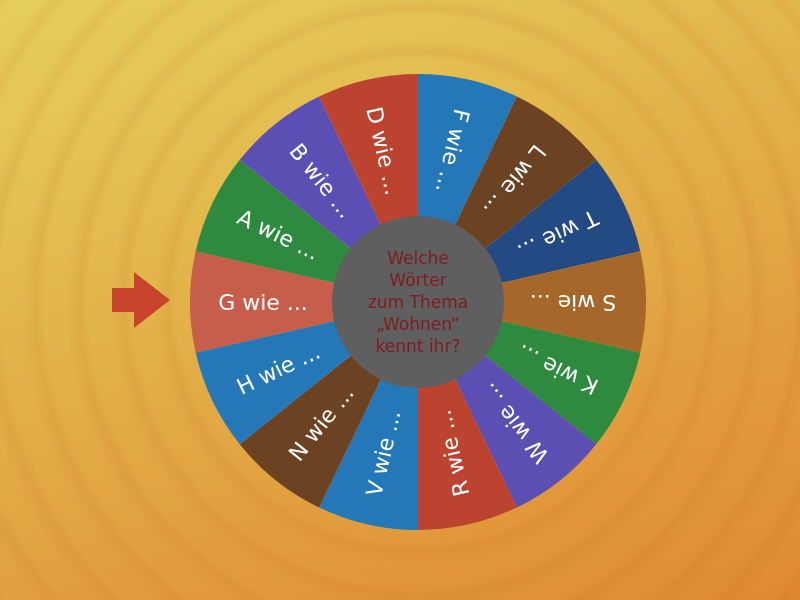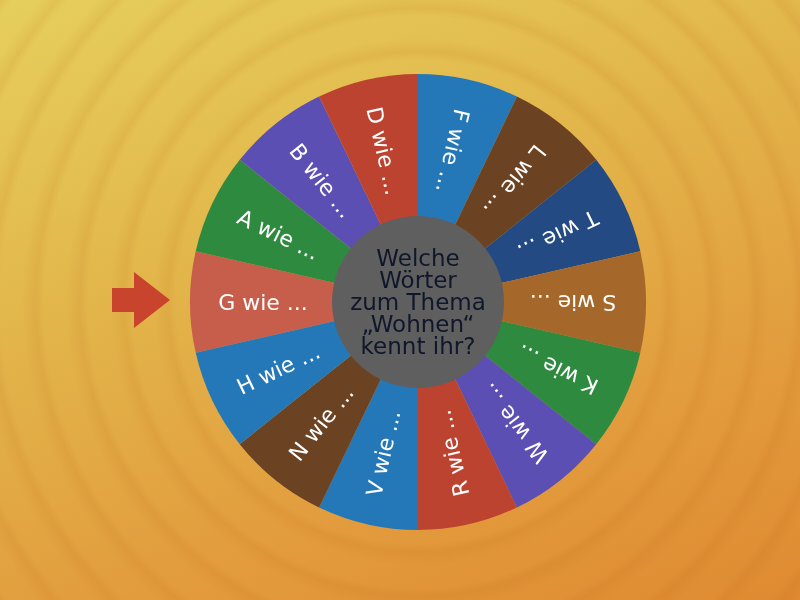--- a/index.html
+++ b/index.html
@@ -8,21 +8,21 @@
   .bg{position:absolute;inset:0;
     background:
       repeating-radial-gradient(circle at 418px 302px,
         rgba(255,255,255,0.0) 0px, rgba(255,255,255,0.0) 22px,
         rgba(180,90,10,0.10) 30px, rgba(255,255,255,0.0) 44px),
       linear-gradient(160deg,#e6cf5c 0%,#e2b44a 40%,#e29a3c 75%,#df8a32 100%);}
   .wheel{position:absolute;left:0;top:0;}
   .arrow{position:absolute;left:112px;top:272px;width:58px;height:56px;}
   .center-text{position:absolute;left:333px;top:217px;width:170px;height:170px;
     display:flex;align-items:center;justify-content:center;text-align:center;
-    color:#0f172a;font-size:23px;line-height:22px;white-space:pre-line;}
+    color:#7f1d1d;font-size:17px;line-height:22px;white-space:pre-line;}
 </style>
 </head>
 <body>
 
 <div class="bg"></div>
 
 <svg class="wheel" id="wheel" width="800" height="600">
     <g>
       <path d="M418,302 L195.7164360225442,352.7347729420397 A228,228 0 0 1 195.7164360225442,251.26522705796035 Z" fill="#c75e4b"></path>
       <text x="263" y="302" fill="#ffffff" font-size="22" font-family="&quot;DejaVu Sans&quot;,&quot;Liberation Sans&quot;,sans-serif" text-anchor="middle" dominant-baseline="central" transform="rotate(0 263 302)">G wie ...</text>

